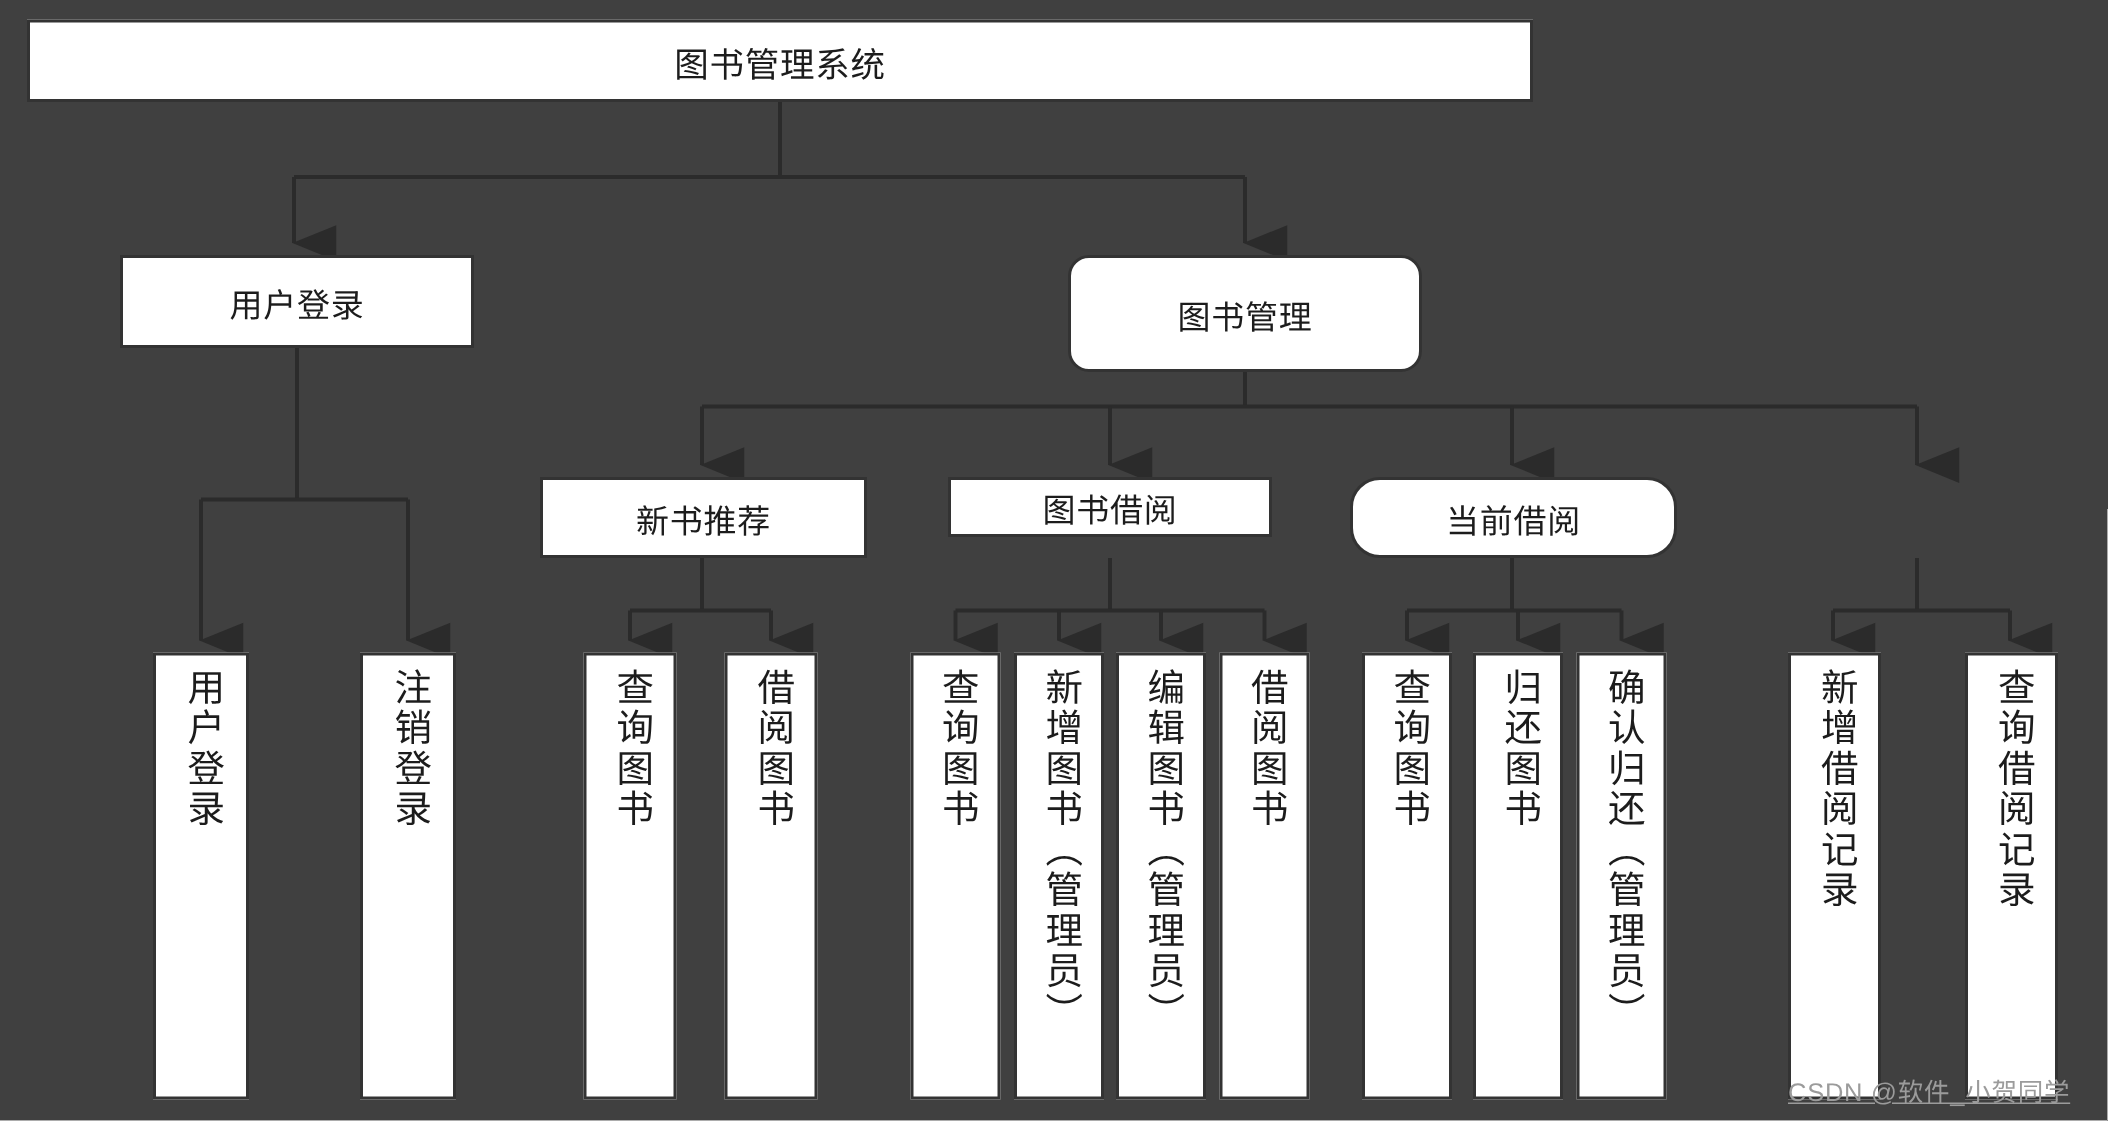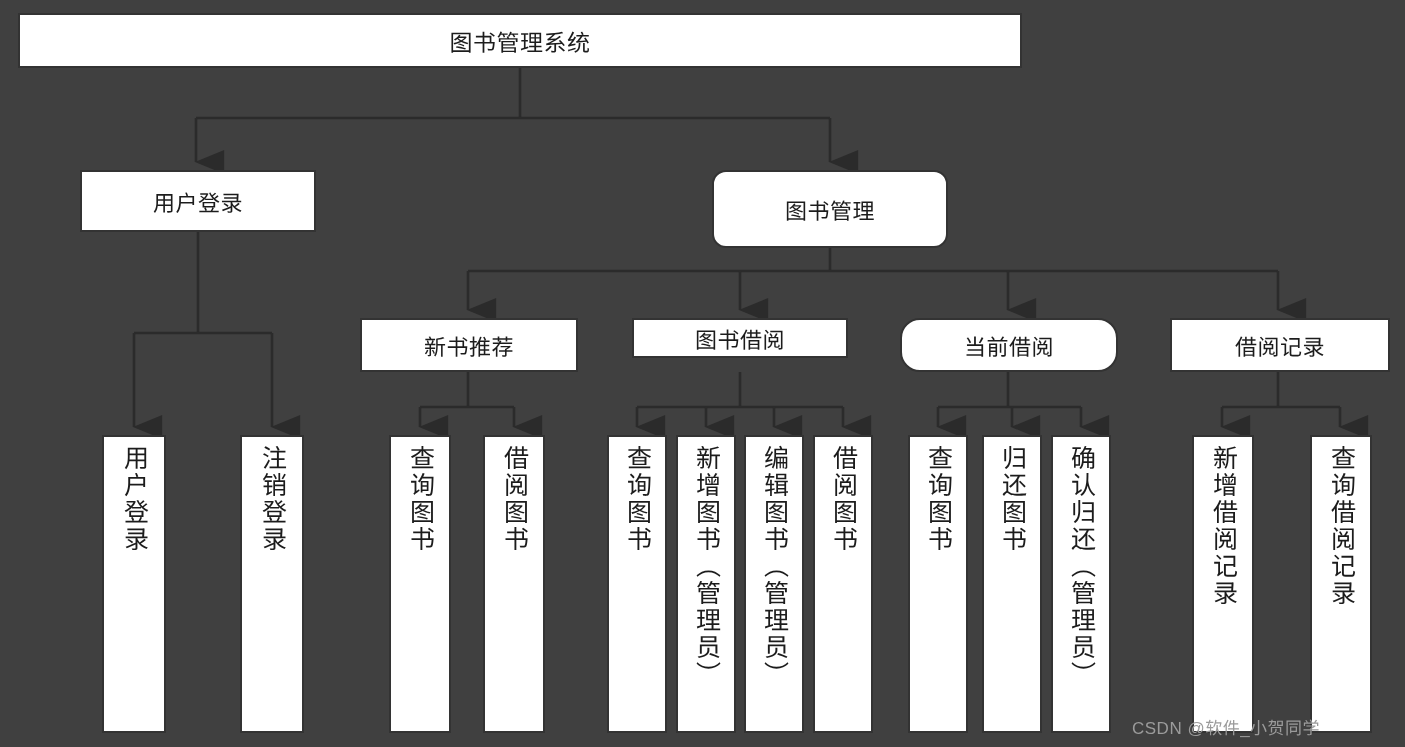--- a/index.html
+++ b/index.html
@@ -156,23 +156,20 @@
   </div>
 
   <div class="node mid" style="left:632px; top:318px; width:216px; height:40px;">
     <span class="label">图书借阅</span>
   </div>
 
   <div class="node mid" style="left:900px; top:318px; width:218px; height:54px;border-radius:20px;">
     <span class="label">当前借阅</span>
   </div>
 
-  <div class="node mid" style="left:1170px; top:318px; width:220px; height:54px;">
-    <span class="label">借阅记录</span>
-  </div>
 
   <div class="node leaf" style="left:102px; top:435px; width:64px; height:298px;">
     <span class="label">用户登录</span>
   </div>
 
   <div class="node leaf" style="left:240px; top:435px; width:64px; height:298px;">
     <span class="label">注销登录</span>
   </div>
 
   <div class="node leaf" style="left:389px; top:435px; width:62px; height:298px;">
@@ -212,15 +209,15 @@
   </div>
 
   <div class="node leaf" style="left:1192px; top:435px; width:62px; height:298px;">
     <span class="label">新增借阅记录</span>
   </div>
 
   <div class="node leaf" style="left:1310px; top:435px; width:62px; height:298px;">
     <span class="label">查询借阅记录</span>
   </div>
 
-  <div id="watermark" style="left:1132px; top:714px;">CSDN @软件_小贺同学</div>
+  <div id="watermark" style="left:1192px; top:714px;text-decoration:underline;">CSDN @软件_小贺同学</div>
 
 </div>
 
 </body></html>

